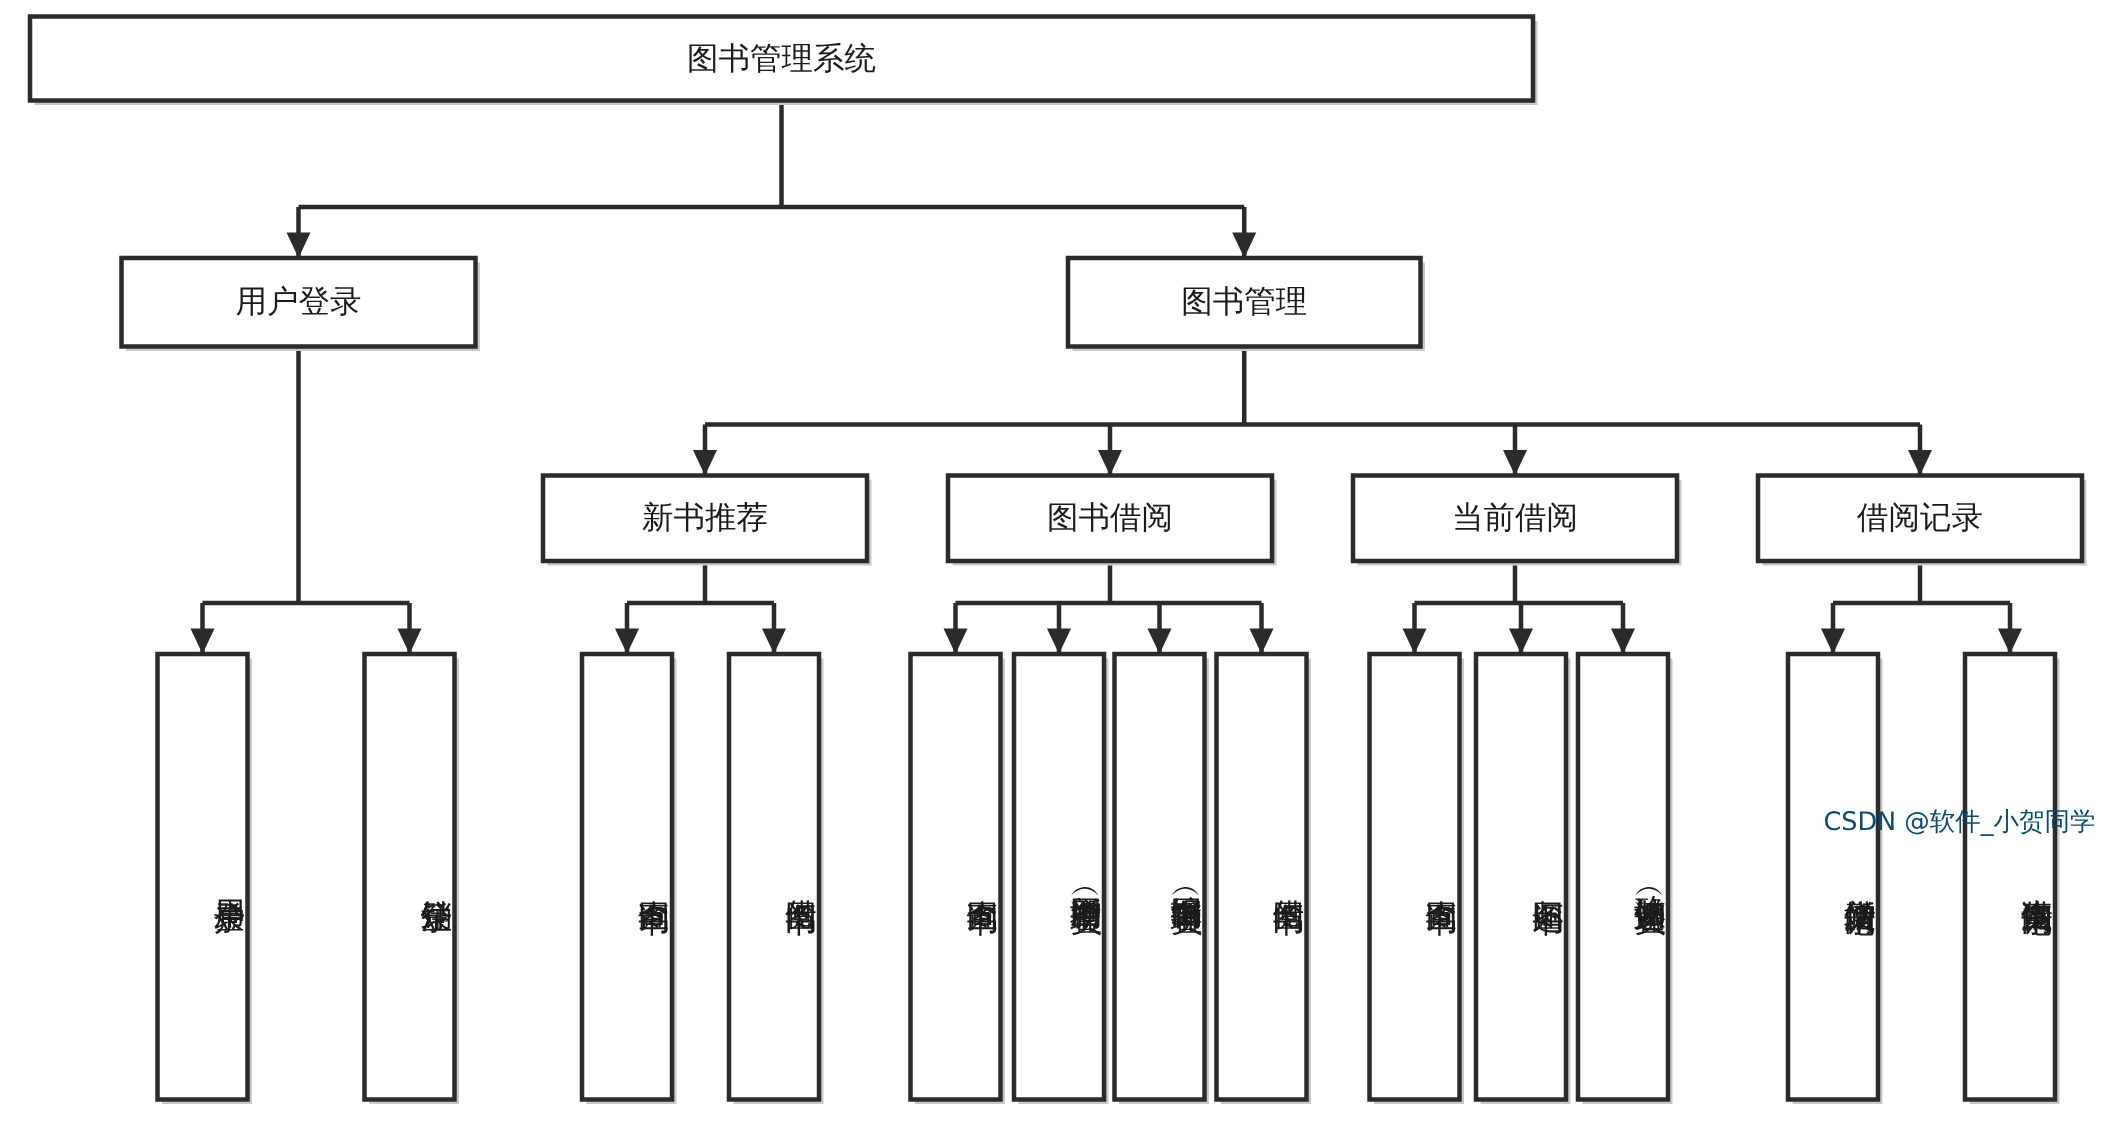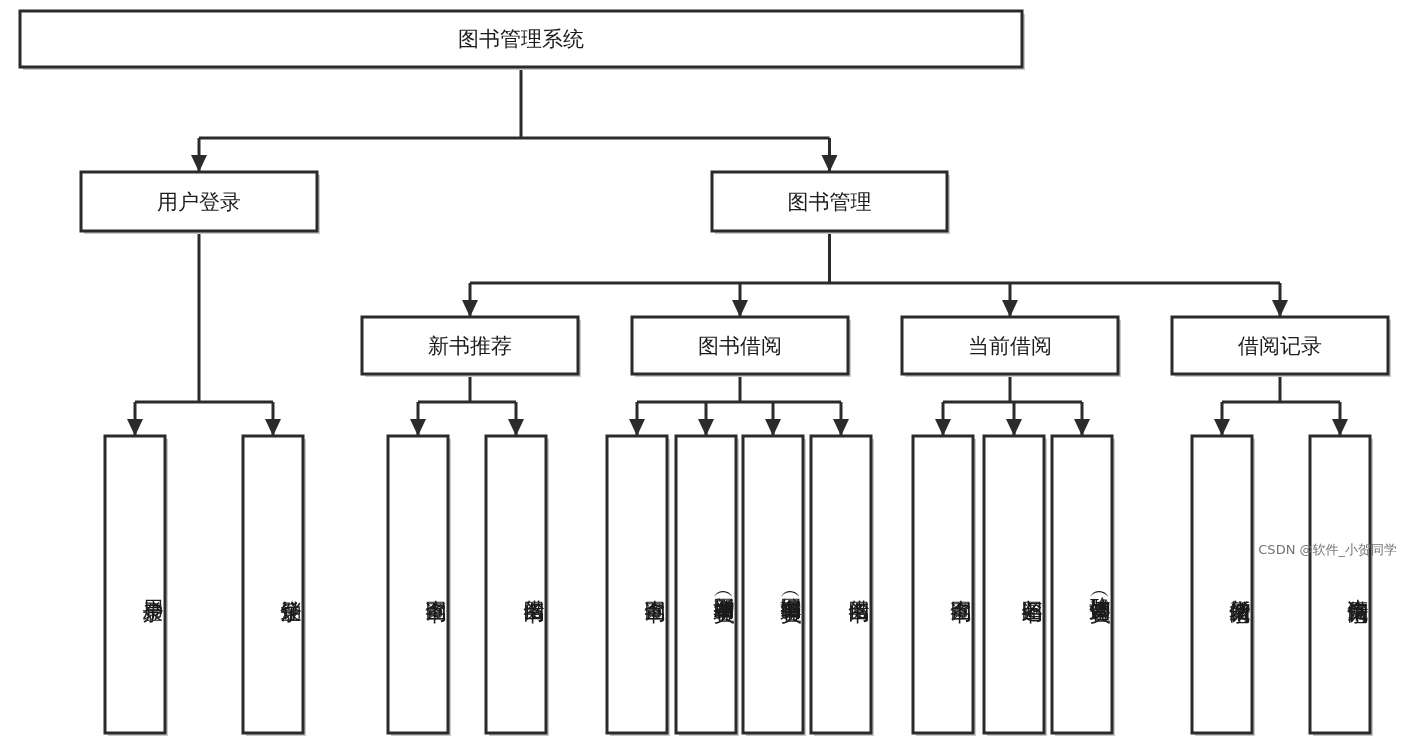--- a/index.html
+++ b/index.html
@@ -23,21 +23,21 @@
     font-family:"DejaVu Sans","Liberation Sans",sans-serif;
     font-size:21px;color:#1b1b1b;line-height:1.18;
     writing-mode:vertical-rl;text-orientation:upright;
     white-space:nowrap;letter-spacing:1px;
     display:flex;align-items:flex-start;justify-content:center;
     pointer-events:none;
   }
   .watermark{
     position:absolute;right:8px;bottom:4px;
     font-family:"DejaVu Sans","Liberation Sans",sans-serif;
-    font-size:13px;color:#737373;white-space:nowrap;
+    font-size:17px;color:#0c4a6e;white-space:nowrap;
   }
 </style>
 </head>
 <body>
 
 <div id="diagram-root">
   <svg id="diagram-svg" viewBox="0 0 1405 747">
     <g id="connector-layer">
         <line x1="521" y1="67" x2="521" y2="138" class="connector"></line>
         <line x1="199" y1="138" x2="829.5" y2="138" class="connector"></line>

